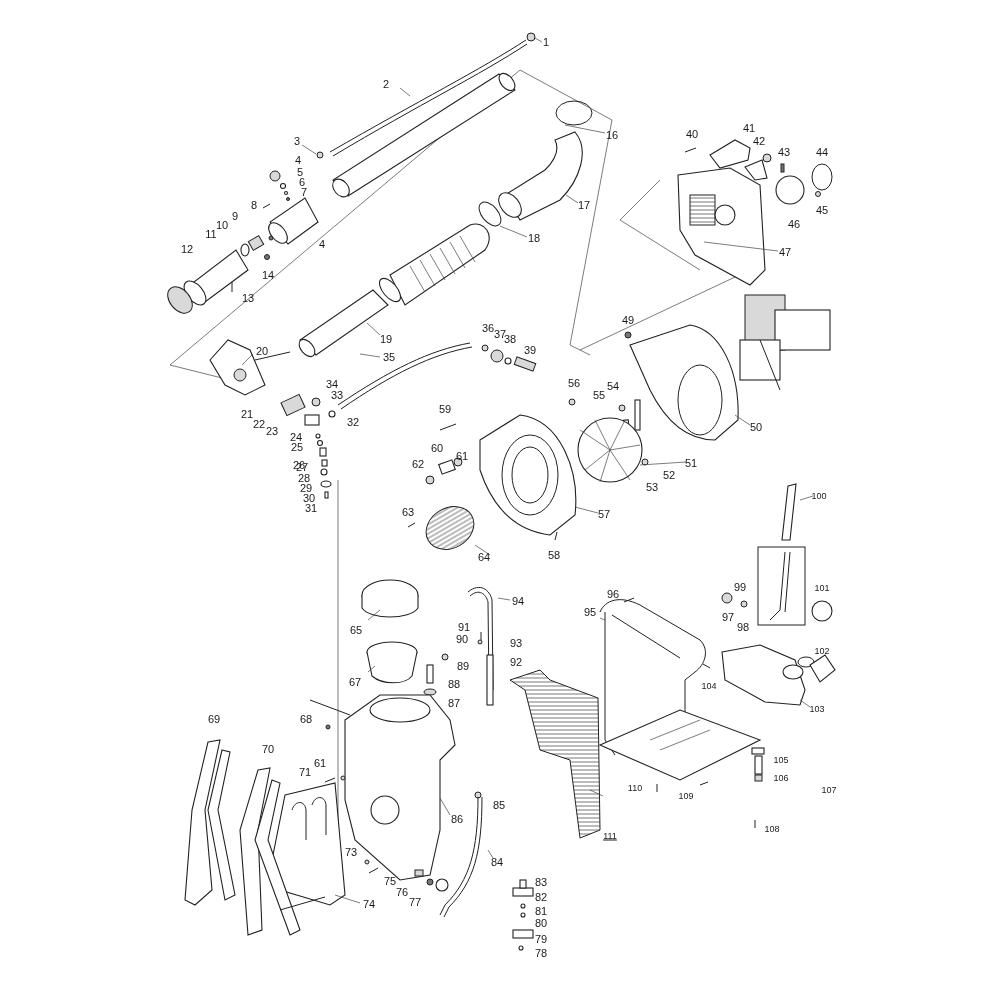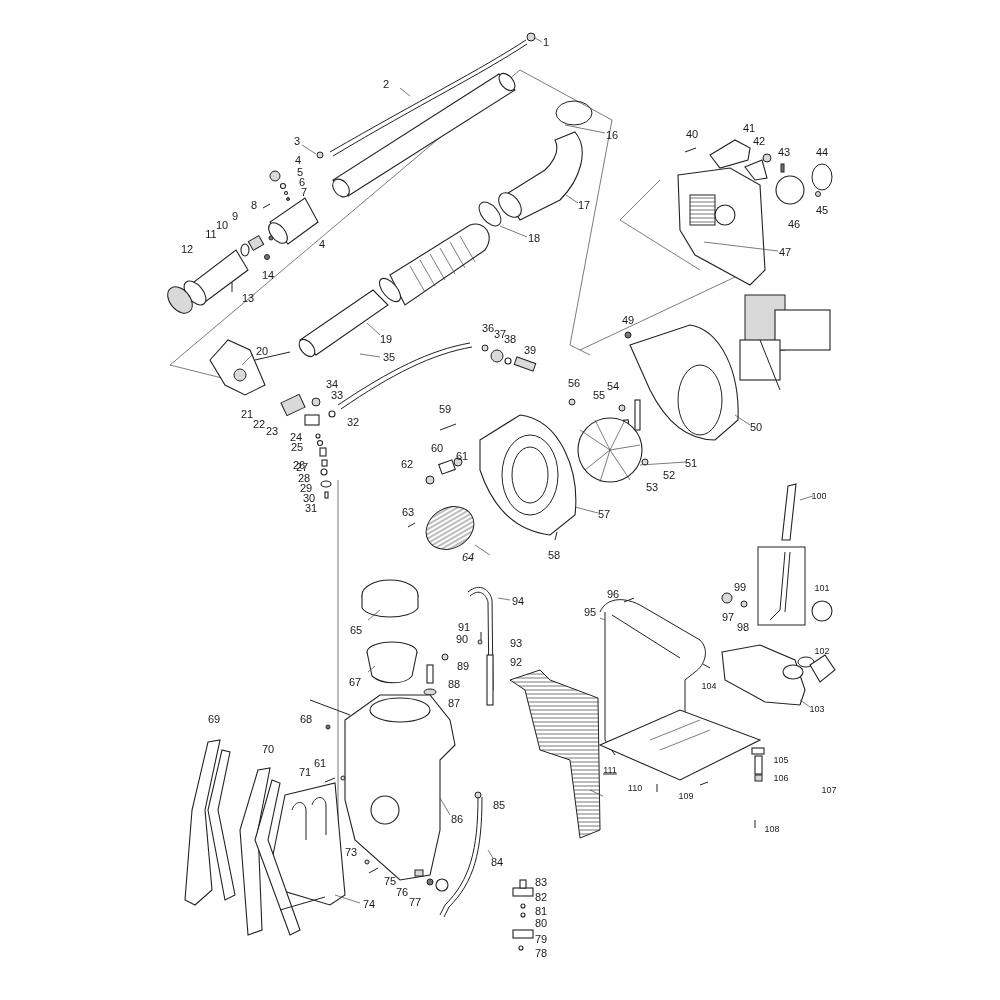--- a/index.html
+++ b/index.html
@@ -361,23 +361,23 @@
     <span class="callout" style="left: 669px; top: 475px;">52</span>
     <span class="callout" style="left: 652px; top: 487px;">53</span>
     <span class="callout" style="left: 613px; top: 386px;">54</span>
     <span class="callout" style="left: 599px; top: 395px;">55</span>
     <span class="callout" style="left: 574px; top: 383px;">56</span>
     <span class="callout" style="left: 604px; top: 514px;">57</span>
     <span class="callout" style="left: 554px; top: 555px;">58</span>
     <span class="callout" style="left: 445px; top: 409px;">59</span>
     <span class="callout" style="left: 437px; top: 448px;">60</span>
     <span class="callout" style="left: 422px; top: 456px; margin-left: 40px;">61</span>
-    <span class="callout" style="left: 407px; top: 464px;">62</span>
+    <span class="callout" style="left: 418px; top: 464px;">62</span>
     <span class="callout" style="left: 408px; top: 512px;">63</span>
-    <span class="callout" style="left: 468px; top: 557px; font-style: italic;">64</span>
+    <span class="callout" style="left: 484px; top: 557px;">64</span>
     <span class="callout" style="left: 356px; top: 630px;">65</span>
     <span class="callout" style="left: 355px; top: 682px;">67</span>
     <span class="callout" style="left: 306px; top: 719px;">68</span>
     <span class="callout" style="left: 214px; top: 719px;">69</span>
     <span class="callout" style="left: 268px; top: 749px;">70</span>
     <span class="callout" style="left: 305px; top: 772px;">71</span>
     <span class="callout" style="left: 320px; top: 763px;">61</span>
     <span class="callout" style="left: 351px; top: 852px;">73</span>
     <span class="callout" style="left: 369px; top: 904px;">74</span>
     <span class="callout" style="left: 390px; top: 881px;">75</span>
@@ -409,14 +409,14 @@
     <span class="callout small" style="left: 822px; top: 588px;">101</span>
     <span class="callout small" style="left: 822px; top: 651px;">102</span>
     <span class="callout small" style="left: 817px; top: 709px;">103</span>
     <span class="callout small" style="left: 709px; top: 686px;">104</span>
     <span class="callout small" style="left: 781px; top: 760px;">105</span>
     <span class="callout small" style="left: 781px; top: 778px;">106</span>
     <span class="callout small" style="left: 781px; top: 790px; margin-left: 48px;">107</span>
     <span class="callout small" style="left: 772px; top: 829px;">108</span>
     <span class="callout small" style="left: 686px; top: 796px;">109</span>
     <span class="callout small" style="left: 635px; top: 788px;">110</span>
-    <span class="callout small" style="left: 610px; top: 770px; text-decoration: underline;">111</span>
+    <span class="callout small" style="left: 610px; top: 836px; text-decoration: underline;">111</span>
   </div>
 
 </body></html>

